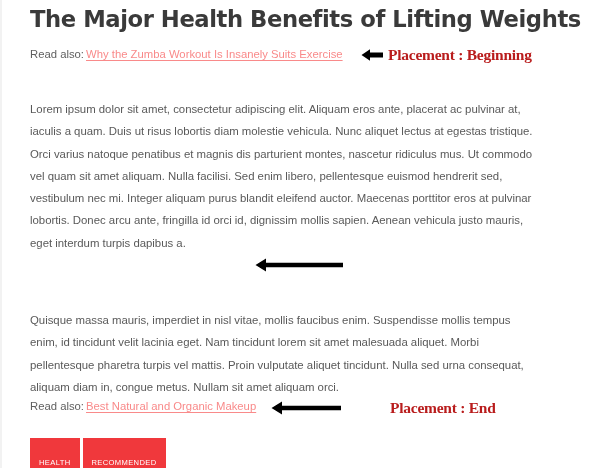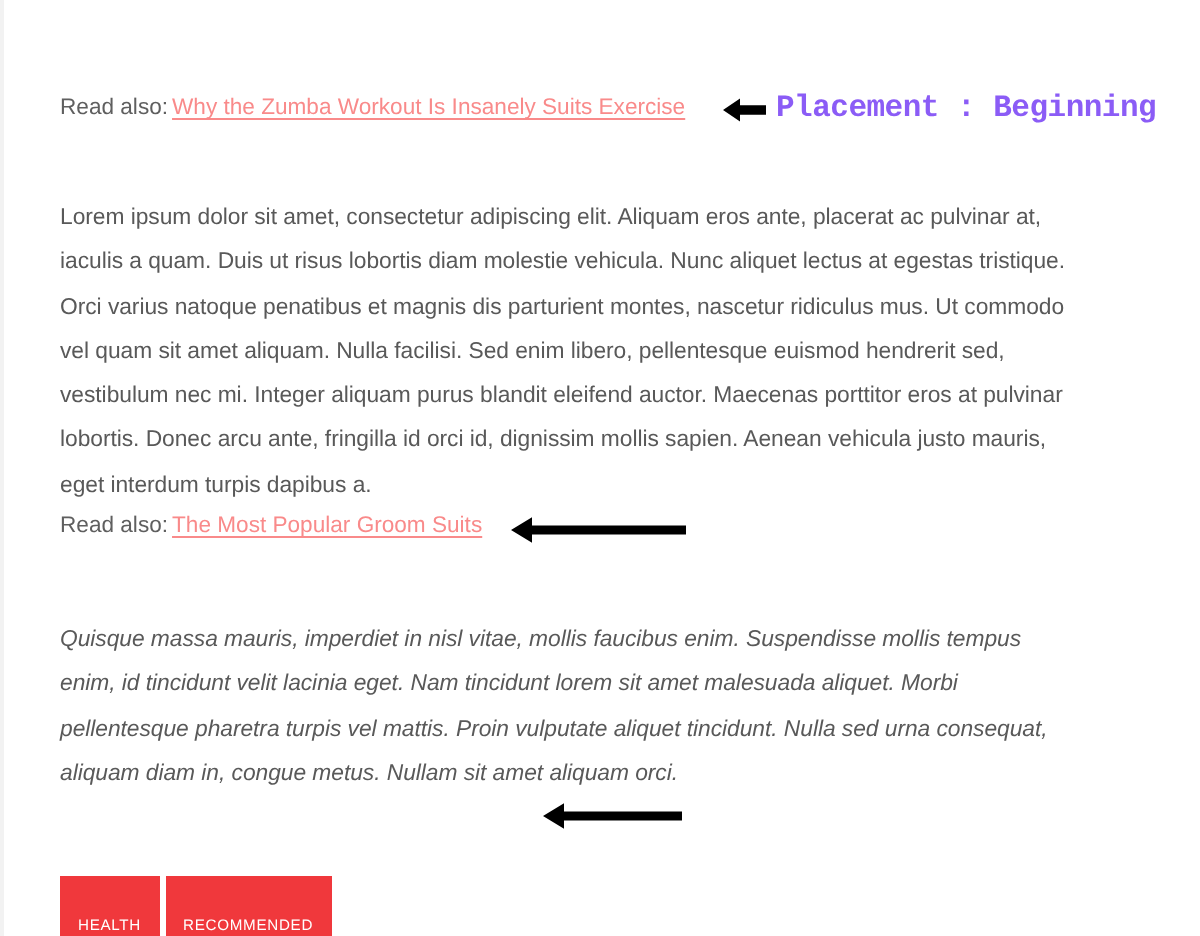--- a/index.html
+++ b/index.html
@@ -82,40 +82,40 @@
     width: 506px;
     font-size: 11.4px;
     line-height: 22.3px;
     color: #595959;
     text-align: left;
     font-family: "Liberation Sans", sans-serif;
     letter-spacing: -0.02px;
     margin-top: 12px;
   }
   #p1 { top: 86px; }
-  #p2 { top: 297px; font-style: italic; }
+  #p2 { top: 297px; }
 
   
   .arrow {
     position: absolute;
     display: block;
   }
   .arrow svg { display: block; }
 
   #arrow1 { left: 358px; top: 46px; }
   #arrow2 { left: 252px; top: 256px; }
   #arrow3 { left: 268px; top: 399px; }
 
   
   .annot {
     position: absolute;
-    font-family: Liberation Mono, monospace;
+    font-family: Liberation Serif, serif;
     font-weight: 700;
     font-size: 15.5px;
-    color: #8b5cf6;
+    color: #b91c1c;
     letter-spacing: -0.25px;
     white-space: nowrap;
     line-height: 19px;
   }
   #annot1 { left: 386px; top: 45px; }
   #annot2 {
     left: 376px;
     top: 243px;
     text-align: center;
     width: 206px;
@@ -142,33 +142,38 @@
     line-height: 10px;
     text-transform: uppercase;
     display: inline-block;
     white-space: nowrap;
   }
 </style>
 </head>
 <body>
 
 <div class="page">
+  <div class="content">
+
+    <h1 class="post-title">The Major Health Benefits of Lifting Weights</h1>
+
+  </div>
 
   <div class="ra-row" id="ra1">
     <span class="readalso"><span class="readalso-label">Read also:</span><a class="readalso-link" href="#">Why the Zumba Workout Is Insanely Suits Exercise</a></span>
   </div>
 
   <p class="para" id="p1">Lorem ipsum dolor sit amet, consectetur adipiscing elit. Aliquam eros ante, placerat ac pulvinar at, iaculis a quam. Duis ut risus lobortis diam molestie vehicula. Nunc aliquet lectus at egestas tristique. Orci varius natoque penatibus et magnis dis parturient montes, nascetur ridiculus mus. Ut commodo vel quam sit amet aliquam. Nulla facilisi. Sed enim libero, pellentesque euismod hendrerit sed, vestibulum nec mi. Integer aliquam purus blandit eleifend auctor. Maecenas porttitor eros at pulvinar lobortis. Donec arcu ante, fringilla id orci id, dignissim mollis sapien. Aenean vehicula justo mauris, eget interdum turpis dapibus a.</p>
 
-  <div class="ra-row" id="ra2">
-    <span class="readalso"><span class="readalso-label">Read also:</span><a class="readalso-link" href="#">The Most Popular Groom Suits</a></span>
-  </div>
 
   <p class="para" id="p2">Quisque massa mauris, imperdiet in nisl vitae, mollis faucibus enim. Suspendisse mollis tempus enim, id tincidunt velit lacinia eget. Nam tincidunt lorem sit amet malesuada aliquet. Morbi pellentesque pharetra turpis vel mattis. Proin vulputate aliquet tincidunt. Nulla sed urna consequat, aliquam diam in, congue metus. Nullam sit amet aliquam orci.</p>
 
+  <div class="ra-row" id="ra3">
+    <span class="readalso"><span class="readalso-label">Read also:</span><a class="readalso-link" href="#">Best Natural and Organic Makeup</a></span>
+  </div>
 
   <div class="tags">
     <span class="tag">HEALTH</span>
     <span class="tag">RECOMMENDED</span>
   </div>
 
   <span class="arrow" id="arrow1">
     <svg width="24" height="18" viewBox="0 0 24 18" xmlns="http://www.w3.org/2000/svg">
       <path d="M1.5 9 L10 3.2 L10 6.6 L23 6.6 L23 11.4 L10 11.4 L10 14.8 Z" fill="#000000"></path>
     </svg>
@@ -182,14 +187,15 @@
 
   <span class="arrow" id="arrow3">
     <svg width="72" height="18" viewBox="0 0 72 18" xmlns="http://www.w3.org/2000/svg">
       <path d="M1.5 9 L12 2.6 L12 6.7 L71 6.7 L71 11.3 L12 11.3 L12 15.4 Z" fill="#000000"></path>
     </svg>
   </span>
 
   <div class="annot" id="annot1">Placement : Beginning</div>
 
 
+  <div class="annot" id="annot3">Placement : End</div>
 
 </div>
 
 </body></html>

